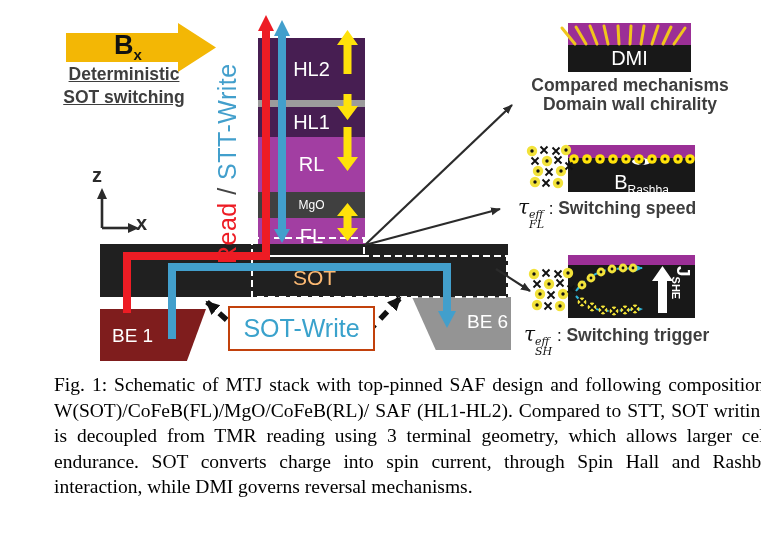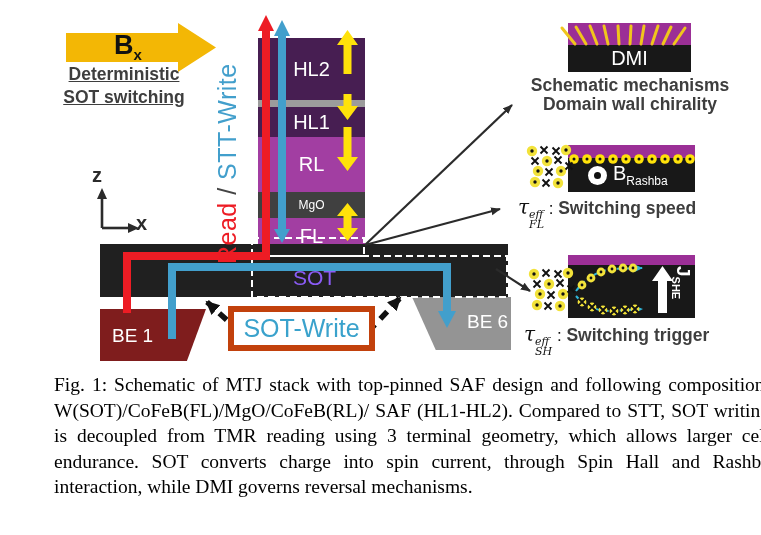--- a/index.html
+++ b/index.html
@@ -21,40 +21,40 @@
   .stack{left:228px;top:38px;width:107px;z-index:1;}
   .layer{width:107px;text-align:center;color:#fff;font-size:20px;}
   .hl2{height:62px;line-height:62px;background:#471e52;}
   .spacer{height:7px;background:#9c9c9c;}
   .hl1{height:30px;line-height:30px;background:#471e52;}
   .rl{height:55px;line-height:55px;background:#a23ea2;}
   .mgo{height:26px;line-height:26px;background:#404040;font-size:12px;}
   .fl{height:37px;line-height:37px;background:#a23ea2;}
   
   .sotbar{left:70px;top:244px;width:408px;height:53px;background:#202020;z-index:1;}
-  .sotbar span{position:absolute;left:193px;top:22px;color:#8b5cf6;font-size:21px;}
+  .sotbar span{position:absolute;left:193px;top:22px;color:#fdba74;font-size:21px;}
   .be1{left:70px;top:309px;width:106px;height:52px;background:#7f1d1d;
        clip-path:polygon(0 0,100% 0,82% 100%,0 100%);z-index:1;}
   .be1 span{position:absolute;left:12px;top:16px;color:#fff;font-size:19px;}
   .be2{left:382px;top:297px;width:99px;height:53px;background:#949494;
        clip-path:polygon(0 0,100% 0,100% 100%,24% 100%);z-index:1;}
   .be2 span{position:absolute;left:55px;top:14px;color:#fff;font-size:19px;}
   .sotwrite{left:198px;top:306px;width:147px;height:45px;background:#fff;
-            border:6px solid #c2410c;box-sizing:border-box;z-index:6;
+            border:2px solid #c2410c;box-sizing:border-box;z-index:6;
             display:flex;align-items:center;justify-content:center;
             color:#3aa2cc;font-size:25px;}
   
   .dmi-purple{left:538px;top:23px;width:123px;height:22px;background:#9b2f96;z-index:1;}
   .dmi-black{left:538px;top:45px;width:123px;height:27px;background:#181818;z-index:1;
              color:#fff;font-size:20px;text-align:center;line-height:27px;}
   .dmi-desc{left:492px;top:76px;width:216px;text-align:center;font-weight:bold;
             color:#3e3e3e;font-size:17.5px;line-height:19px;z-index:6;}
   .rsh-purple{left:538px;top:145px;width:127px;height:13px;background:#9b2f96;z-index:1;}
   .rsh-black{left:538px;top:158px;width:127px;height:34px;background:#181818;z-index:1;
-             display:flex;align-items:center;padding-left:20px;box-sizing:border-box;gap:6px;}
+             display:flex;align-items:center;padding-left:20px;box-sizing:border-box;gap:6px;flex-direction:column;}
   .odot{width:19px;height:19px;border-radius:50%;background:#fff;
         display:flex;align-items:center;justify-content:center;}
   .odot i{width:7px;height:7px;border-radius:50%;background:#111;}
   .blabel{color:#fff;font-size:20px;}
   .blabel sub{font-size:12px;}
   .she-purple{left:538px;top:255px;width:127px;height:10px;background:#9b2f96;z-index:1;}
   .she-black{left:538px;top:265px;width:127px;height:53px;background:#181818;z-index:1;}
   .jlabel{left:664px;top:266px;transform:rotate(90deg);transform-origin:0 0;
           color:#fff;font-size:19px;font-weight:bold;white-space:nowrap;z-index:6;}
   .jlabel sub{font-size:11px;}
@@ -106,21 +106,21 @@
   <div class="abs be2">
     <span>BE 6</span>
   </div>
   <div class="abs sotwrite">
     <span>SOT-Write</span>
   </div>
 
   <div class="abs dmi-purple"></div>
   <div class="abs dmi-black">DMI</div>
   <div class="abs dmi-desc">
-    <span style="display:block">Schematic mechanisms</span>
+    <span style="display:block">Compared mechanisms</span>
     <span style="display:block">Domain wall chirality</span>
   </div>
 
   <div class="abs rsh-purple"></div>
   <div class="abs rsh-black">
     <span class="odot">
         <i></i>
       </span>
     <span class="blabel"><span>B</span><sub>Rashba</sub></span>
   </div>

